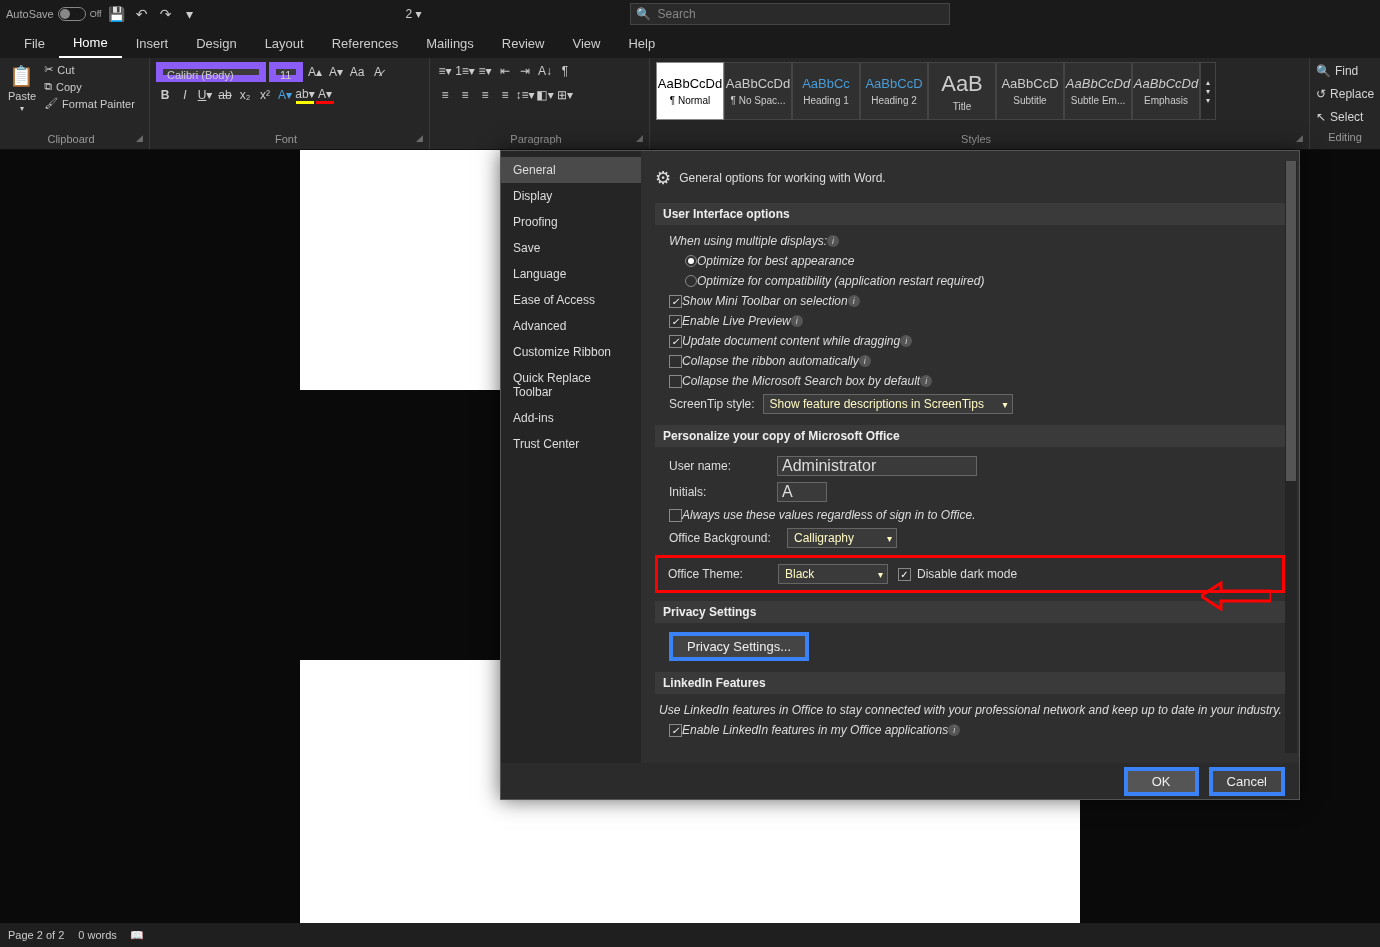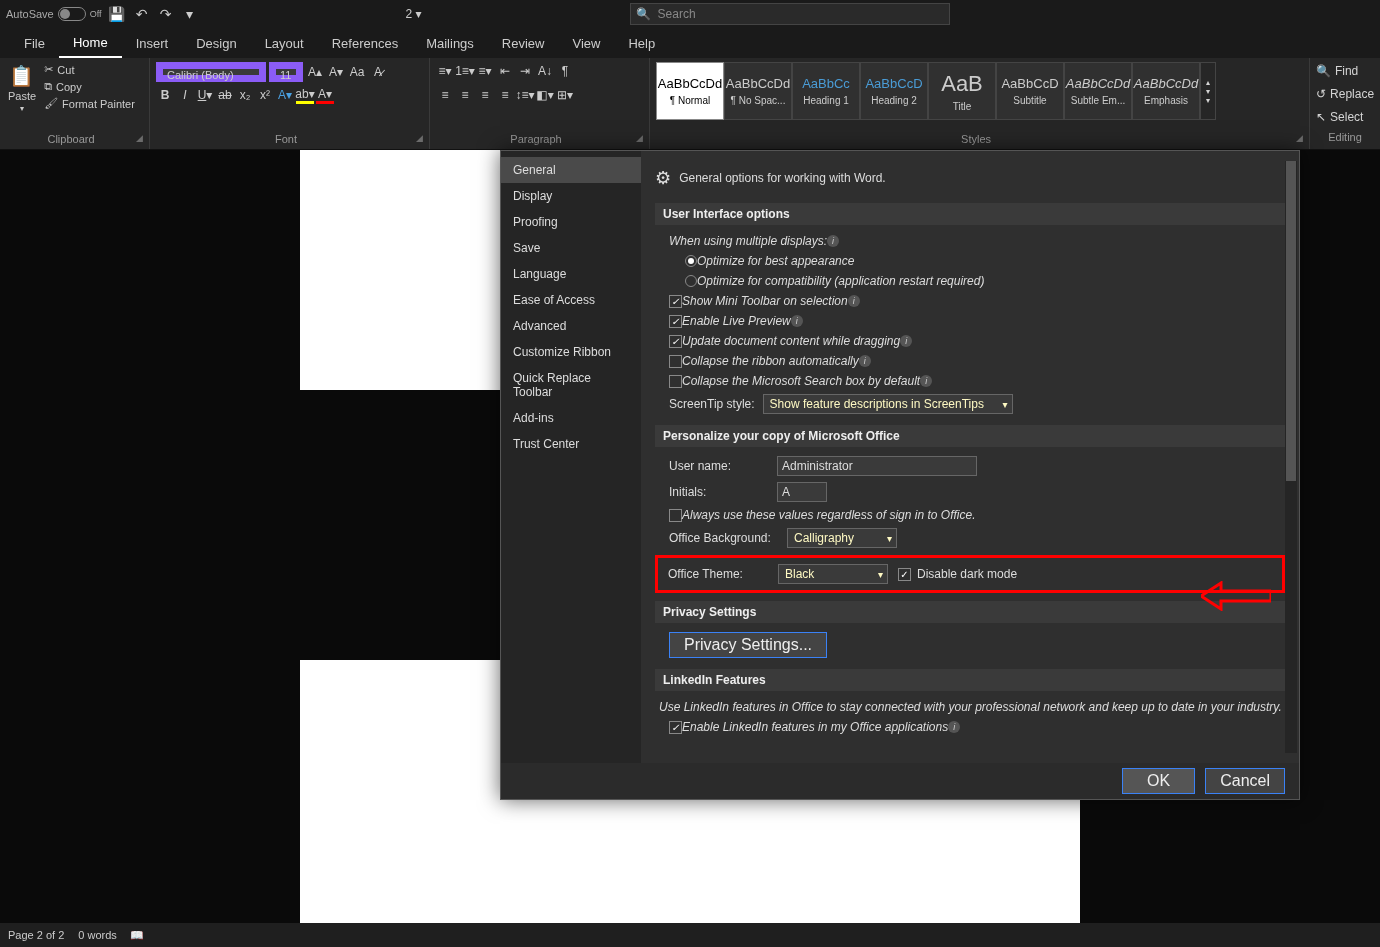--- a/index.html
+++ b/index.html
@@ -55,27 +55,27 @@
 .dlg-content { flex:1; background:#2f2f2f; padding:10px 14px; overflow:hidden; position:relative; font-size:12px; color:#ddd;}
 .section-head { background:#3a3a3a; padding:4px 8px; font-weight:600; margin:8px 0 6px 0; color:#eee;}
 .opt { padding:3px 0 3px 14px; display:flex; align-items:center; font-style:italic;}
 .opt.sub { padding-left:30px;}
 .chk { width:13px; height:13px; border:1px solid #888; display:inline-flex; align-items:center; justify-content:center; font-size:10px; color:#fff; background:#2f2f2f;}
 .chk.on::after{ content:"✓";}
 .radio { width:12px; height:12px; border:1px solid #888; border-radius:50%; display:inline-block; position:relative;}
 .radio.on::after{content:""; width:6px;height:6px;background:#fff;border-radius:50%;position:absolute;left:2px;top:2px;}
 .info { width:12px;height:12px;border-radius:50%;background:#555;color:#ccc;font-size:9px;display:inline-flex;align-items:center;justify-content:center;}
 .field-row { display:flex; align-items:center; gap:8px; padding:3px 0 3px 14px;}
-.txtinput { background:#3a3a3a; border:1px solid #666; color:#ddd; height:20px; padding:0 4px; font-size:12px;}
+.txtinput { background:#3a3a3a; border:1px solid #666; color:#ddd; height:20px; padding:0 4px; font-size:16px;}
 .ddl { background:#3a3a3a; border:1px solid #666; color:#fef9c3; height:20px; padding:0 18px 0 6px; font-size:12px; position:relative; display:inline-flex; align-items:center;}
 .ddl::after{content:"▾"; position:absolute; right:4px; font-size:10px;}
 .highlight-box { border:3px solid #ff0000; padding:6px 10px; margin:4px 0; display:flex; align-items:center; gap:10px;}
 .arrow { position:absolute; width:70px; height:30px; }
 .arrow svg { width:100%; height:100%;}
-.butn { background:#444; border:1px solid #3b82f6; color:#eee; padding:3px 14px; font-size:16px;}
+.butn { background:#444; border:4px solid #3b82f6; color:#eee; padding:3px 14px; font-size:13px;}
 .dlg-footer { height:36px; display:flex; justify-content:flex-end; align-items:center; gap:10px; padding:0 14px; background:#2b2b2b;}
 .dlg-footer .butn.ok { background:#555; padding:3px 24px;}
 .scrollbar { position:absolute; right:2px; top:10px; bottom:10px; width:12px; background:#252525;}
 .scroll-thumb { position:absolute; left:1px; right:1px; top:0; height:320px; background:#555;}
 
 .statusbar { position:absolute; bottom:0; left:0; right:0; height:24px; background:#1f1f1f; display:flex; align-items:center; padding:0 8px; gap:14px; font-size:11px; color:#ccc;}
 </style>
 </head>
 <body>
 

